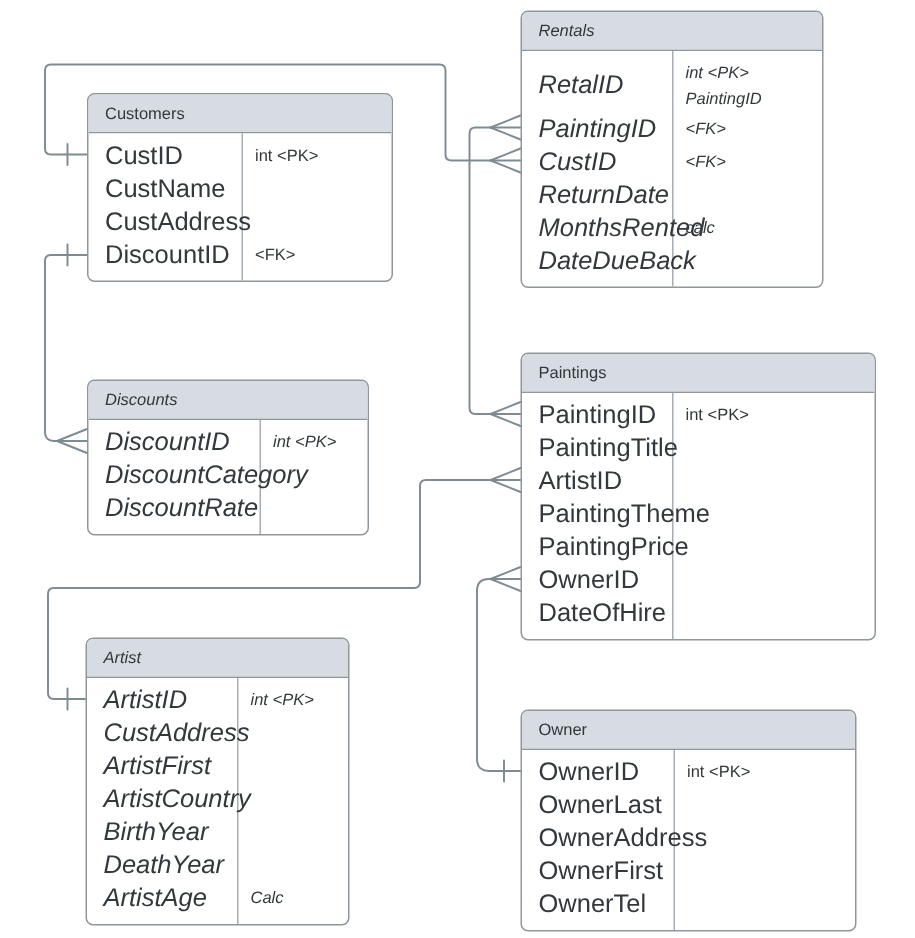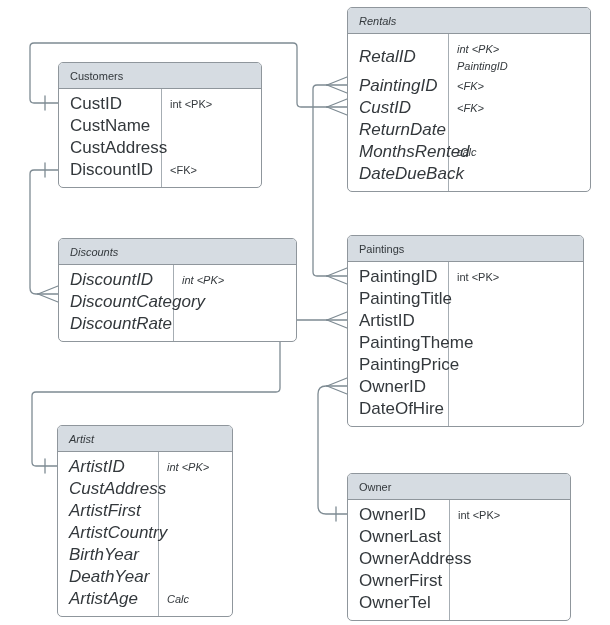--- a/index.html
+++ b/index.html
@@ -60,21 +60,21 @@
       </g>
       <g>
         <path d="M 327 386 L 326 386 Q 318 386 318 394 L 318 506 Q 318 514 326 514 L 347 514"></path>
         <line x1="327" y1="386" x2="347" y2="378"></line>
         <line x1="327" y1="386" x2="347" y2="386"></line>
         <line x1="327" y1="386" x2="347" y2="394"></line>
         <line x1="336" y1="507" x2="336" y2="521"></line>
       </g>
     </svg>
   <div id="tables-layer">
-      <div class="table italic" style="left: 347px; top: 7px; width: 244px;">
+      <div class="table italic" style="left: 347px; top: 7px; width: 202px;">
     <div class="table-header">
       <span class="table-title">Rentals</span>
     </div>
     <div class="table-body">
       <div class="col-divider" style="left: 100px;"></div>
     <div class="row" style="height: 37px;">
             <span class="field" style="line-height: 37px;">RetalID</span>
             <span class="type" style="left: 109px;">int &lt;PK&gt;
 PaintingID</span>
           </div>
@@ -117,21 +117,21 @@
           <div class="row">
             <span class="field">CustAddress</span>
             <span class="type" style="left: 111px;"></span>
           </div>
           <div class="row">
             <span class="field">DiscountID</span>
             <span class="type" style="left: 111px;">&lt;FK&gt;</span>
           </div>
         </div>
   </div>
-      <div class="table italic" style="left: 58px; top: 238px; width: 239px;">
+      <div class="table italic" style="left: 58px; top: 253px; width: 188px;">
     <div class="table-header">
       <span class="table-title">Discounts</span>
     </div>
     <div class="table-body">
       <div class="col-divider" style="left: 114px;"></div>
     <div class="row">
             <span class="field">DiscountID</span>
             <span class="type" style="left: 123px;">int &lt;PK&gt;</span>
           </div>
           <div class="row">

